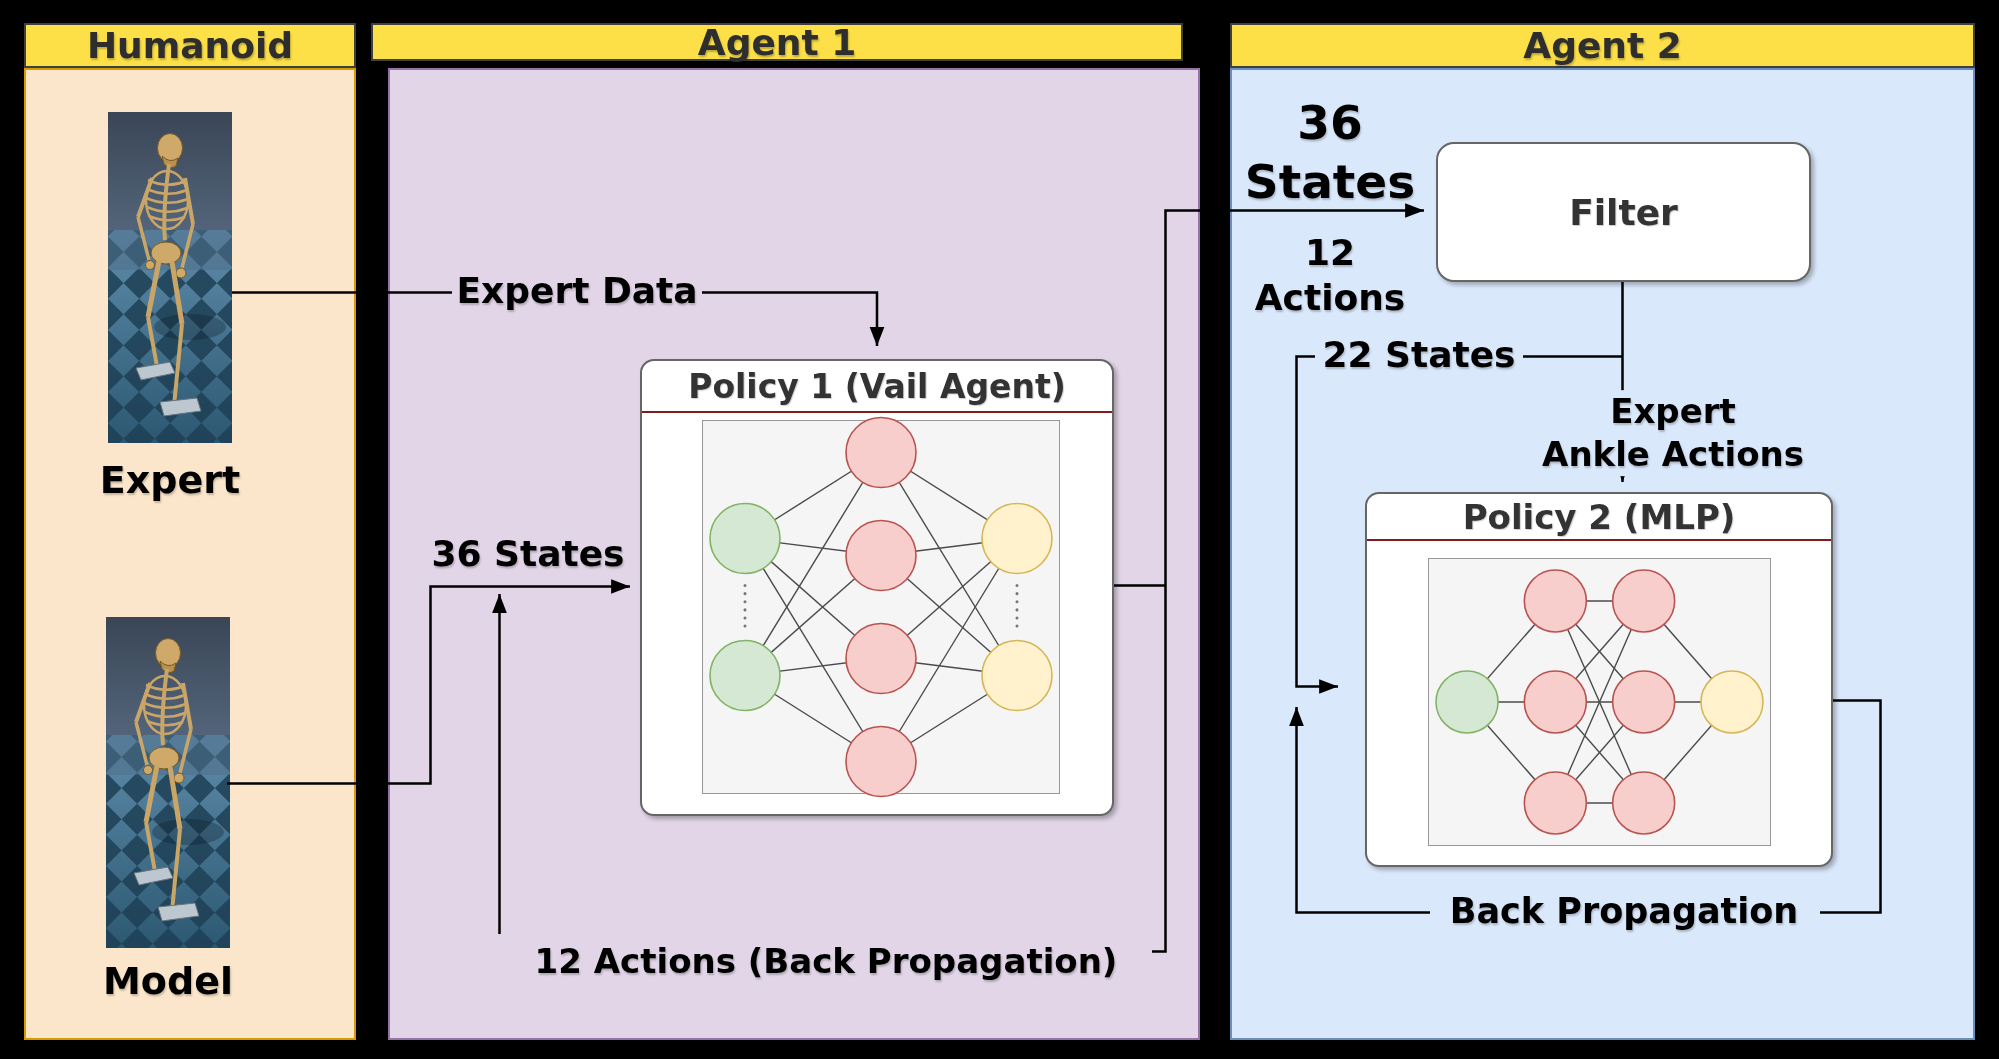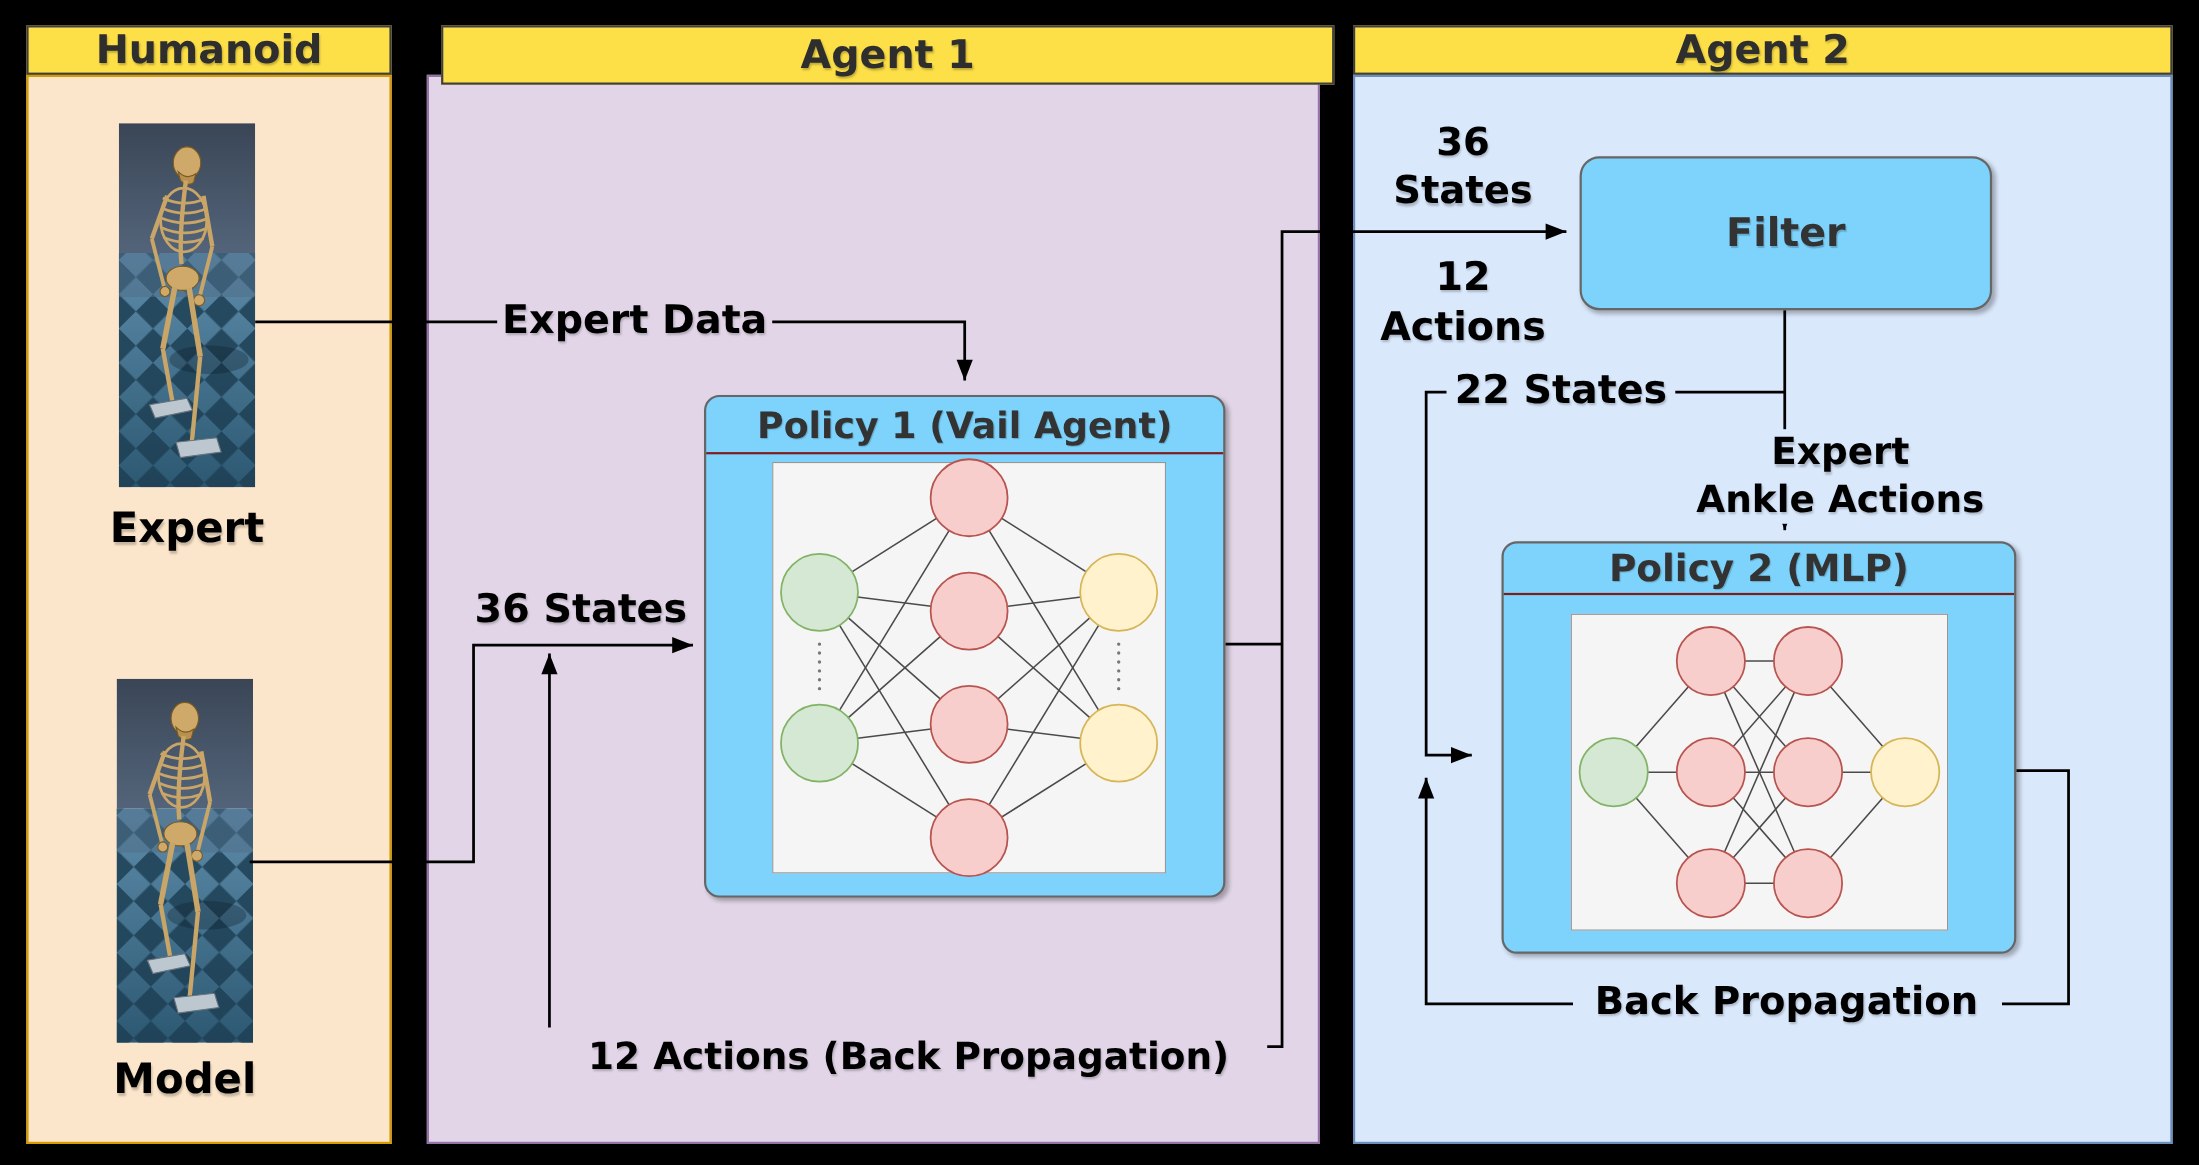--- a/index.html
+++ b/index.html
@@ -11,21 +11,21 @@
     position:absolute;background:#fde047;border:2px solid #3f3f3f;
     display:flex;align-items:center;justify-content:center;
     font-weight:bold;font-size:36px;color:#2e2e2e;z-index:2;
     text-shadow:1px 2px 2px rgba(0,0,0,0.25);box-sizing:border-box;
   }
   .panel-body{position:absolute;z-index:1;box-sizing:border-box;}
   .hum-body{background:#FCE6CB;border:2px solid #D79B00;}
   .a1-body{background:#E1D5E7;border:2px solid #9673A6;}
   .a2-body{background:#DAE8FC;border:2px solid #6C8EBF;}
   .node-box{
-    position:absolute;background:#7dd3fc;border:2px solid #666;border-radius:14px;
+    position:absolute;background:#ffffff;border:2px solid #666;border-radius:14px;
     z-index:10;box-sizing:border-box;box-shadow:3px 3px 4px rgba(0,0,0,0.28);
   }
   .node-box .box-header{
     height:50px;border-bottom:2px solid #7f1d1d;display:flex;align-items:center;justify-content:center;
     font-weight:bold;color:#333;text-shadow:1px 1px 1px rgba(0,0,0,0.2);
   }
   .inner-rect{position:absolute;border:1.5px solid #979797;background:#F5F5F5;z-index:11;box-sizing:border-box;}
   .nn-svg{position:absolute;z-index:12;overflow:visible;}
   .lbl{
     position:absolute;transform:translate(-50%,-50%);white-space:nowrap;
@@ -38,21 +38,21 @@
 </head>
 <body>
 
 <div id="canvas">
 
   <div class="panel-header" style="left:24px;top:23px;width:332px;height:45px;">
     <span>Humanoid</span>
   </div>
   <div class="panel-body hum-body" style="left:24px;top:68px;width:332px;height:972px;"></div>
 
-  <div class="panel-header" style="left:401px;top:23px;width:812px;height:54px;">
+  <div class="panel-header" style="left:371px;top:23px;width:812px;height:38px;">
     <span>Agent 1</span>
   </div>
   <div class="panel-body a1-body" style="left:388px;top:68px;width:812px;height:972px;"></div>
 
   <div class="panel-header" style="left:1230px;top:23px;width:745px;height:45px;">
     <span>Agent 2</span>
   </div>
   <div class="panel-body a2-body" style="left:1230px;top:68px;width:745px;height:972px;"></div>
 
   <svg class="img-frame" style="left:108px;top:112px;" width="124" height="331" viewBox="0 0 124 331">
@@ -200,21 +200,21 @@
       <circle cx="304" cy="144" r="31" fill="#FFF2CC" stroke="#D6B656" stroke-width="1.6"></circle>
     </svg>
 
   <div class="lbl" style="left:170px;top:481px;font-size:38px;">Expert</div>
   <div class="lbl" style="left:168px;top:982px;font-size:38px;">Model</div>
 
   <div class="lbl" style="left:577px;top:291px;font-size:36px;">Expert Data</div>
   <div class="lbl" style="left:528px;top:554px;font-size:36px;">36 States</div>
   <div class="lbl" style="left:826px;top:961px;font-size:34px;">12 Actions (Back Propagation)</div>
 
-  <div class="lbl" style="left:1330px;top:152px;font-size:35px;">
+  <div class="lbl" style="left:1330px;top:152px;font-size:47px;">
     <div>36</div>
     <div>States</div>
   </div>
   <div class="lbl" style="left:1330px;top:275px;font-size:36px;">
     <div>12</div>
     <div>Actions</div>
   </div>
 
   <div class="lbl" style="left:1419px;top:355px;font-size:36px;">22 States</div>
 

